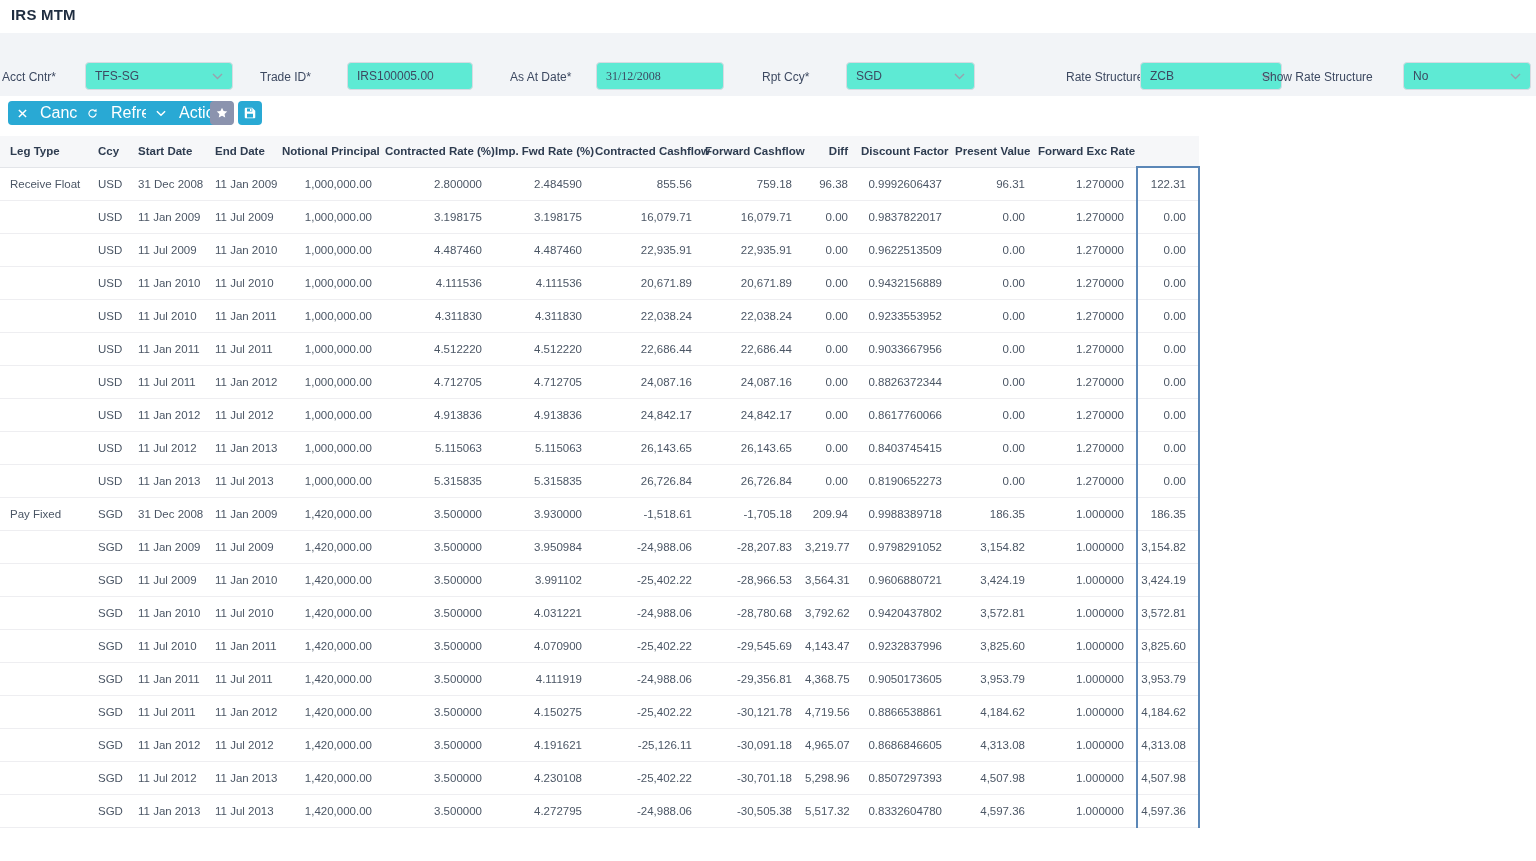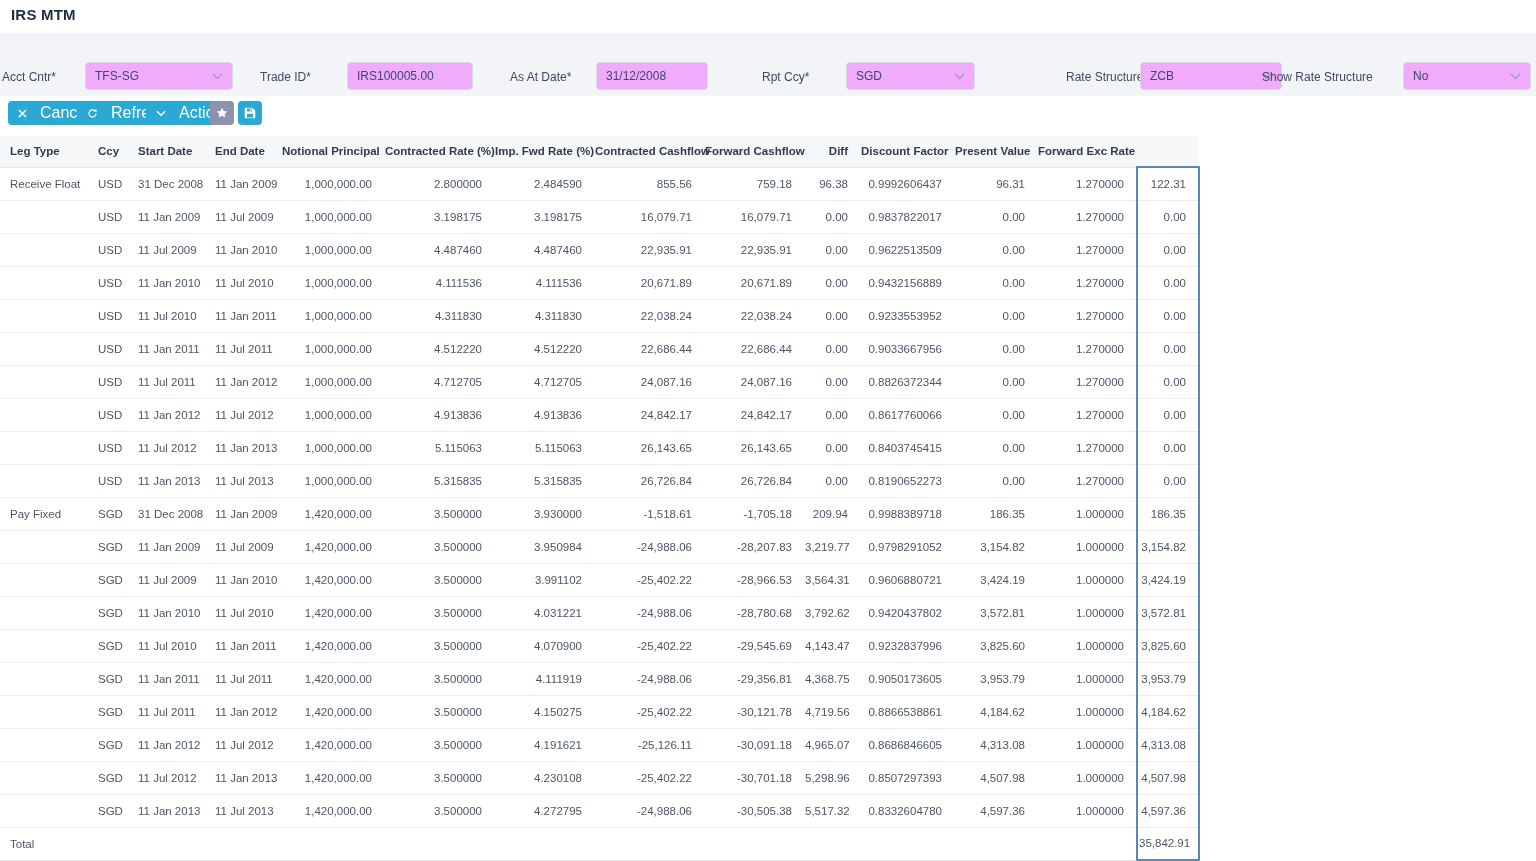--- a/index.html
+++ b/index.html
@@ -9,21 +9,21 @@
     background:#ffffff; font-family:"Liberation Sans", sans-serif;
     -webkit-font-smoothing:antialiased;
   }
   
   .titlebar { position:absolute; top:0; left:0; width:1404px; height:33px; background:#ffffff; }
   .page-title { position:absolute; left:11px; top:6px; font-size:15px; font-weight:bold; color:#1f2d40; letter-spacing:.2px; }
   
   .filterband { position:absolute; top:33px; left:0; width:1536px; height:63px; background:#f2f4f7; }
   .flabel { position:absolute; top:70px; font-size:12px; color:#3d4961; }
   .fctrl {
-    position:absolute; top:62px; height:28px; background:#f0abfc;
+    position:absolute; top:62px; height:28px; background:#5eead4;
     border:1px solid #d7dbe2; border-radius:4px; font-size:12px; color:#3d4961;
   }
   .selectbox { display:flex; align-items:center; justify-content:space-between; padding:0 9px; cursor:pointer; }
   .selectbox .chev { color:#98a1ad; display:flex; }
   input.fctrl { padding:0 9px; outline:none; }
   
   .btn {
     position:absolute; top:101px; height:24px; border:none; border-radius:4px;
     background:var(--accent,#29a9d4); color:#fff; font-size:16px;
     font-family:"Liberation Sans",sans-serif; display:flex; align-items:center;
@@ -68,21 +68,21 @@
       <svg width="11" height="7" viewBox="0 0 11 7">
         <polyline points="1,1 5.5,5.5 10,1" fill="none" stroke="currentColor" stroke-width="1.4"></polyline>
       </svg>
     </span>
 </div>
 
 <span class="flabel" style="left:260px">Trade ID*</span>
 <input class="fctrl" style="left: 347px; width: 126px;" value="IRS100005.00">
 
 <span class="flabel" style="left:510px">As At Date*</span>
-<input class="fctrl" style="left: 596px; width: 112px;" value="31/12/2008">
+<input class="fctrl" style="left: 596px; width: 128px; font-family: Liberation Serif, serif;" value="31/12/2008">
 
 <span class="flabel" style="left:762px">Rpt Ccy*</span>
 <div class="fctrl selectbox" style="left:846px;width:129px">
   <span>SGD</span>
   <span class="chev">
       <svg width="11" height="7" viewBox="0 0 11 7">
         <polyline points="1,1 5.5,5.5 10,1" fill="none" stroke="currentColor" stroke-width="1.4"></polyline>
       </svg>
     </span>
 </div>
@@ -497,19 +497,14 @@
         <td class="num">3.500000</td>
         <td class="num">4.272795</td>
         <td class="num">-24,988.06</td>
         <td class="num">-30,505.38</td>
         <td class="num">5,517.32</td>
         <td class="num">0.8332604780</td>
         <td class="num">4,597.36</td>
         <td class="num">1.000000</td>
         <td class="num hl">4,597.36</td>
       </tr>
-      <tr class="total">
-        <td class="txt">Total</td>
-        <td class="spacer" colspan="12"></td>
-        <td class="num hl">35,842.91</td>
-      </tr>
     </tbody>
 </table>
 
 </body></html>

